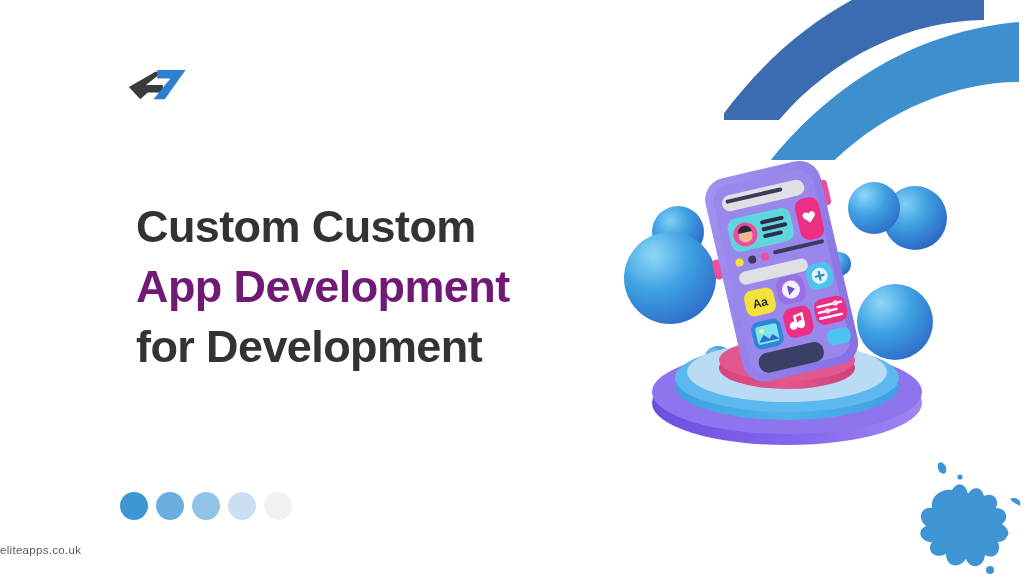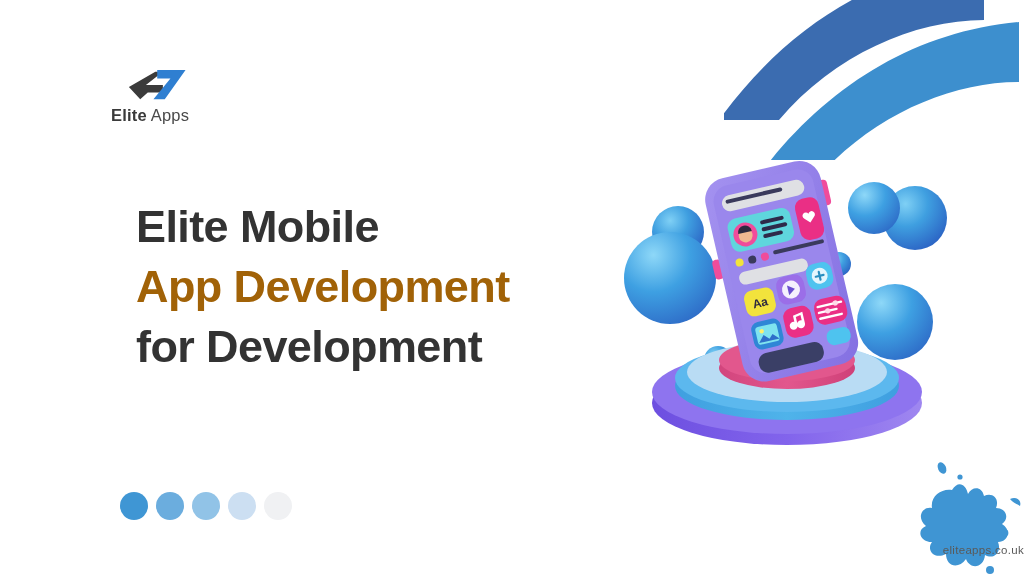--- a/index.html
+++ b/index.html
@@ -64,21 +64,21 @@
   .headline {
     position: absolute;
     left: 136px;
     top: 197px;
     font-size: 45px;
     font-weight: 700;
     line-height: 1.33;
     letter-spacing: -0.6px;
     color: #333333;
   }
-  .headline .accent { color: #a16207; }
+  .headline .accent { color: #701a75; }
   .headline div { white-space: nowrap; }
 
   
   .dots {
     position: absolute;
     left: 120px;
     top: 492px;
     display: flex;
     gap: 8px;
   }
@@ -87,21 +87,21 @@
     height: 28px;
     border-radius: 50%;
   }
 
   
   .footer-url {
     position: absolute;
     left: 0;
     right: 0;
     top: 544px;
-    text-align: right;
+    text-align: left;
     font-size: 11.5px;
     color: #5a5a5a;
     letter-spacing: .3px;
   }
 
   
   .illustration {
     position: absolute;
     left: 612px;
     top: 150px;
@@ -137,27 +137,24 @@
         <circle cx="76" cy="114" r="4"></circle>
       </g>
     </svg>
   </div>
 
   <div class="logo">
     <svg class="logo-mark" viewBox="0 0 74 36">
       <path fill="#3b3b3b" d="M30 4 L38 4 L20 18 L38 18 L38 26 L22 26 L14 33 L2 20 Z"></path>
       <path fill="#2f7fd1" d="M32 2 L62 2 L40 33 L28 33 L46 11 L32 11 Z"></path>
     </svg>
-    <div class="logo-text">
-      <span class="b">Elite</span><span class="n"> Apps</span>
-    </div>
   </div>
 
   <div class="headline">
-    <div>Elite Mobile</div>
+    <div>Custom Custom</div>
     <div class="accent">App Development</div>
     <div>for Development</div>
   </div>
 
   <div class="dots">
     <div class="dot" style="background:#3f96d4"></div>
     <div class="dot" style="background:#6badde"></div>
     <div class="dot" style="background:#91c3e7"></div>
     <div class="dot" style="background:#ccdff2"></div>
     <div class="dot" style="background:#f0f1f3"></div>

